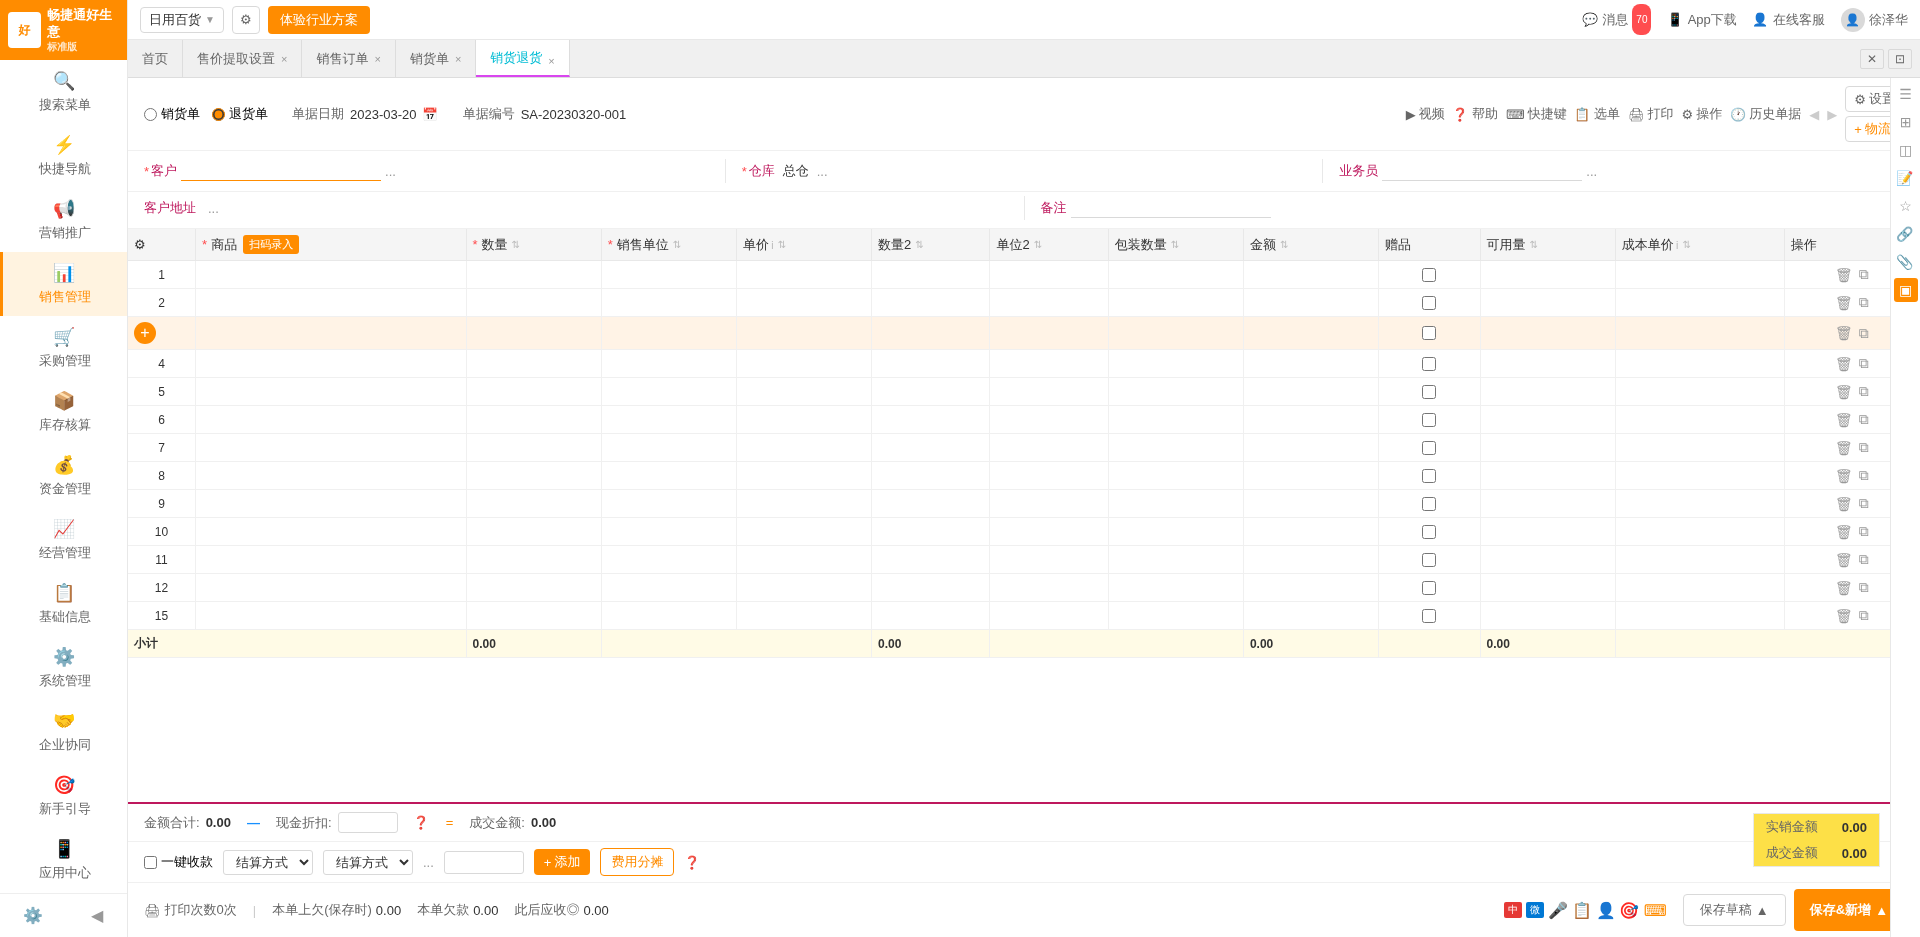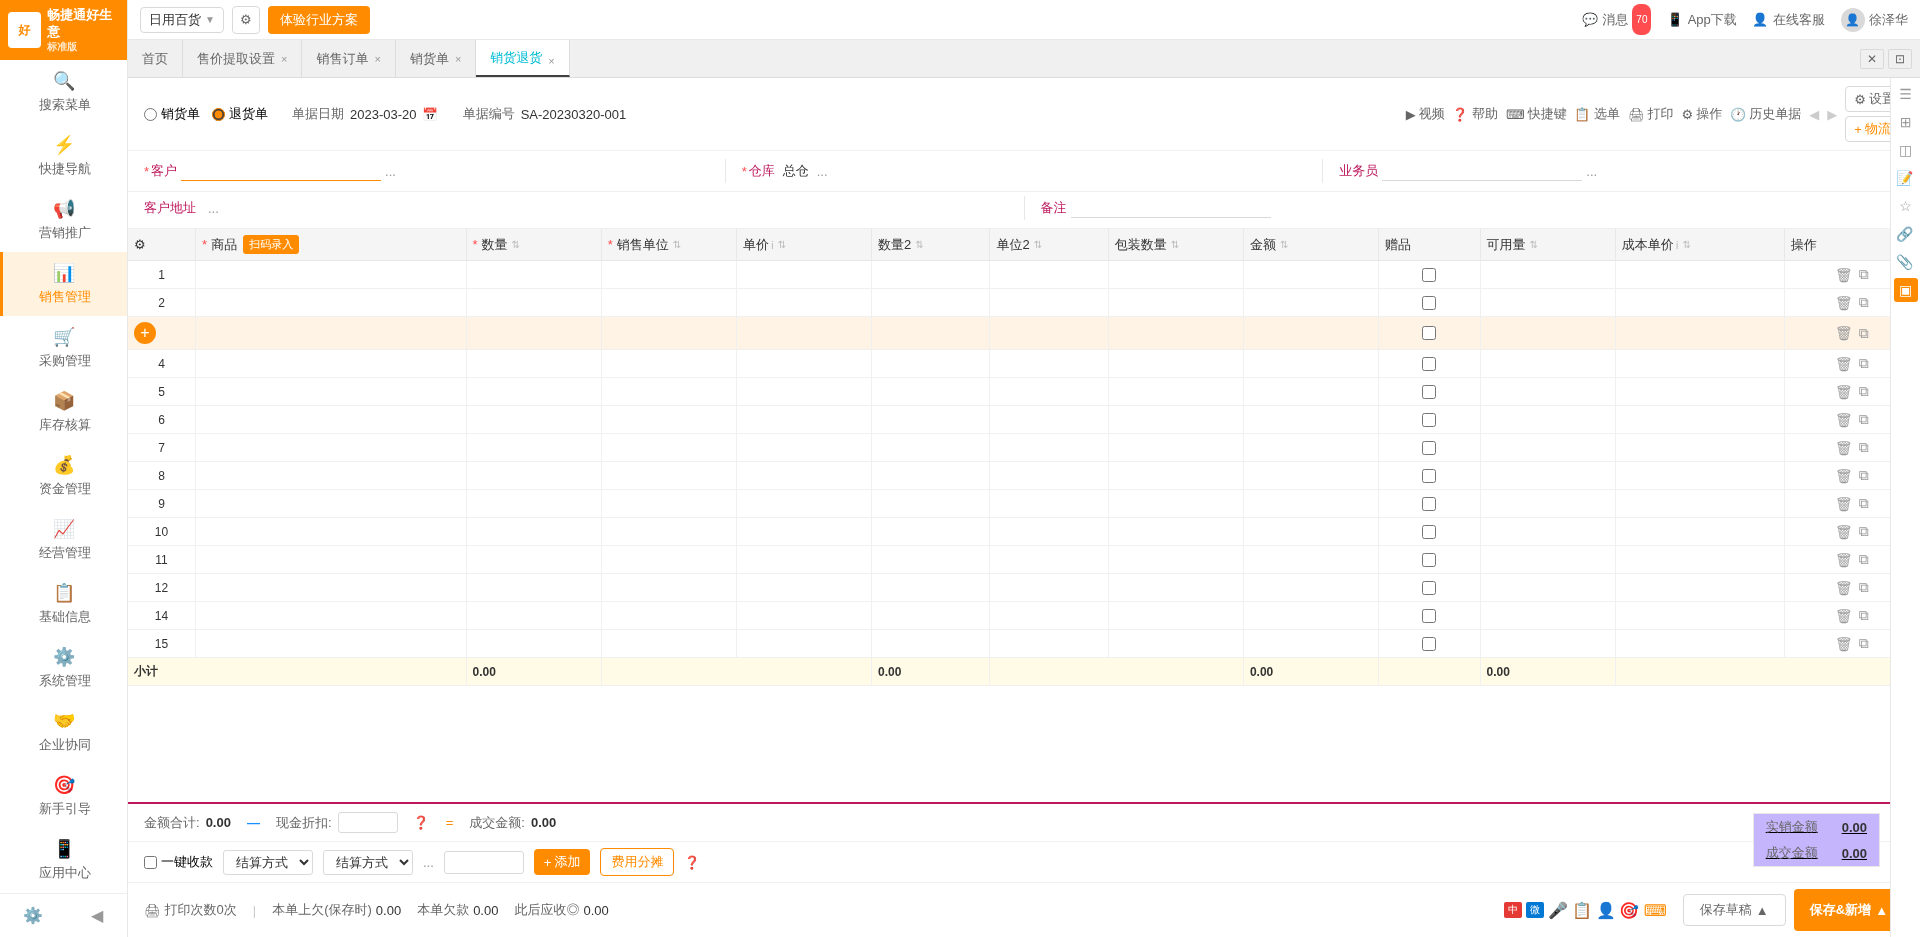--- a/index.html
+++ b/index.html
@@ -30,21 +30,21 @@
     .topbar-gear { width: 28px; height: 28px; border: 1px solid #d9d9d9; border-radius: 4px; display: flex; align-items: center; justify-content: center; cursor: pointer; color: #666; }
     .topbar-btn { background: #ff8c00; color: white; border: none; border-radius: 4px; padding: 5px 12px; cursor: pointer; font-size: 13px; }
     .topbar-right { display: flex; align-items: center; gap: 16px; color: #666; }
     .topbar-right-item { display: flex; align-items: center; gap: 4px; cursor: pointer; }
     .badge { background: #ff4d4f; color: white; font-size: 10px; padding: 10px 4px; border-radius: 8px; }
     .avatar { width: 24px; height: 24px; border-radius: 50%; background: #d9d9d9; display: flex; align-items: center; justify-content: center; font-size: 12px; }
 
     
     .tabs { height: 38px; background: #f0f0f0; display: flex; align-items: center; padding: 0 0; border-bottom: 1px solid #ddd; }
     .tab { padding: 8px 14px; cursor: pointer; color: #666; display: flex; align-items: center; gap: 4px; font-size: 13px; border-right: 1px solid #ddd; height: 100%; }
-    .tab.active { background: white; color: #00bcd4; border-bottom: 2px solid #404040; align-items: flex-end; }
+    .tab.active { background: white; color: #00bcd4; border-bottom: 2px solid #d946ef; align-items: flex-end; }
     .tab-close { color: #999; font-size: 11px; margin-left: 2px; }
     .tabs-actions { margin-left: auto; display: flex; gap: 4px; padding-right: 8px; }
     .tabs-actions button { background: none; border: 1px solid #d9d9d9; border-radius: 2px; cursor: pointer; padding: 2px 6px; color: #666; font-size: 12px; }
 
     
     .content { flex: 1; background: white; overflow: hidden; display: flex; flex-direction: column; }
 
     
     .form-header { padding: 8px 16px; border-bottom: 1px solid #f0f0f0; display: flex; align-items: center; gap: 24px; }
     .radio-group { display: flex; gap: 12px; }
@@ -129,21 +129,21 @@
     .right-panel-btn.active { background: #ff8c00; color: white; }
 
     .th-wrap { display: flex; align-items: center; gap: 2px; }
     .info-icon { color: #bbb; font-size: 11px; cursor: pointer; }
 
     .page-content { flex: 1; display: flex; flex-direction: column; overflow: hidden; position: relative; }
 
     .right-float-panel { position: absolute; right: 0; top: 0; bottom: 0; width: 30px; background: white; border-left: 1px solid #e8e8e8; display: flex; flex-direction: column; align-items: center; padding: 4px 0; gap: 4px; z-index: 10; }
 
     .amount-summary { position: absolute; right: 40px; bottom: 70px; }
-    .amount-summary table { border-collapse: collapse; background: #c4b5fd; border: 1px solid #e8e8e8; text-decoration: underline; }
+    .amount-summary table { border-collapse: collapse; background: #fde047; border: 1px solid #e8e8e8; }
     .amount-summary td { padding: 4px 12px; font-size: 13px; }
     .amount-summary .label { color: #666; }
     .amount-summary .value { color: #333; font-weight: bold; text-align: right; }
   </style>
 </head>
 <body>
 
 <div class="sidebar">
   <div class="sidebar-logo">
     <div class="logo-icon">
@@ -750,44 +750,20 @@
                 <td class="col-available"></td>
                 <td class="col-cost"></td>
                 <td class="col-ops">
                   <div class="ops-btns">
                     <button class="op-btn">🗑</button>
                     <button class="op-btn">⧉</button>
                   </div>
                 </td>
               </tr>
               <tr>
-                <td class="col-num">14</td>
-                <td class="col-product"></td>
-                <td class="col-qty"></td>
-                <td class="col-unit"></td>
-                <td class="col-price"></td>
-                <td class="col-qty2"></td>
-                <td class="col-unit2"></td>
-                <td class="col-pack"></td>
-                <td class="col-amount"></td>
-                <td class="col-gift">
-                  <div class="checkbox-cell">
-                    <input type="checkbox" class="cell-checkbox" style="">
-                  </div>
-                </td>
-                <td class="col-available"></td>
-                <td class="col-cost"></td>
-                <td class="col-ops">
-                  <div class="ops-btns">
-                    <button class="op-btn">🗑</button>
-                    <button class="op-btn">⧉</button>
-                  </div>
-                </td>
-              </tr>
-              <tr>
                 <td class="col-num">15</td>
                 <td class="col-product"></td>
                 <td class="col-qty"></td>
                 <td class="col-unit"></td>
                 <td class="col-price"></td>
                 <td class="col-qty2"></td>
                 <td class="col-unit2"></td>
                 <td class="col-pack"></td>
                 <td class="col-amount"></td>
                 <td class="col-gift">

